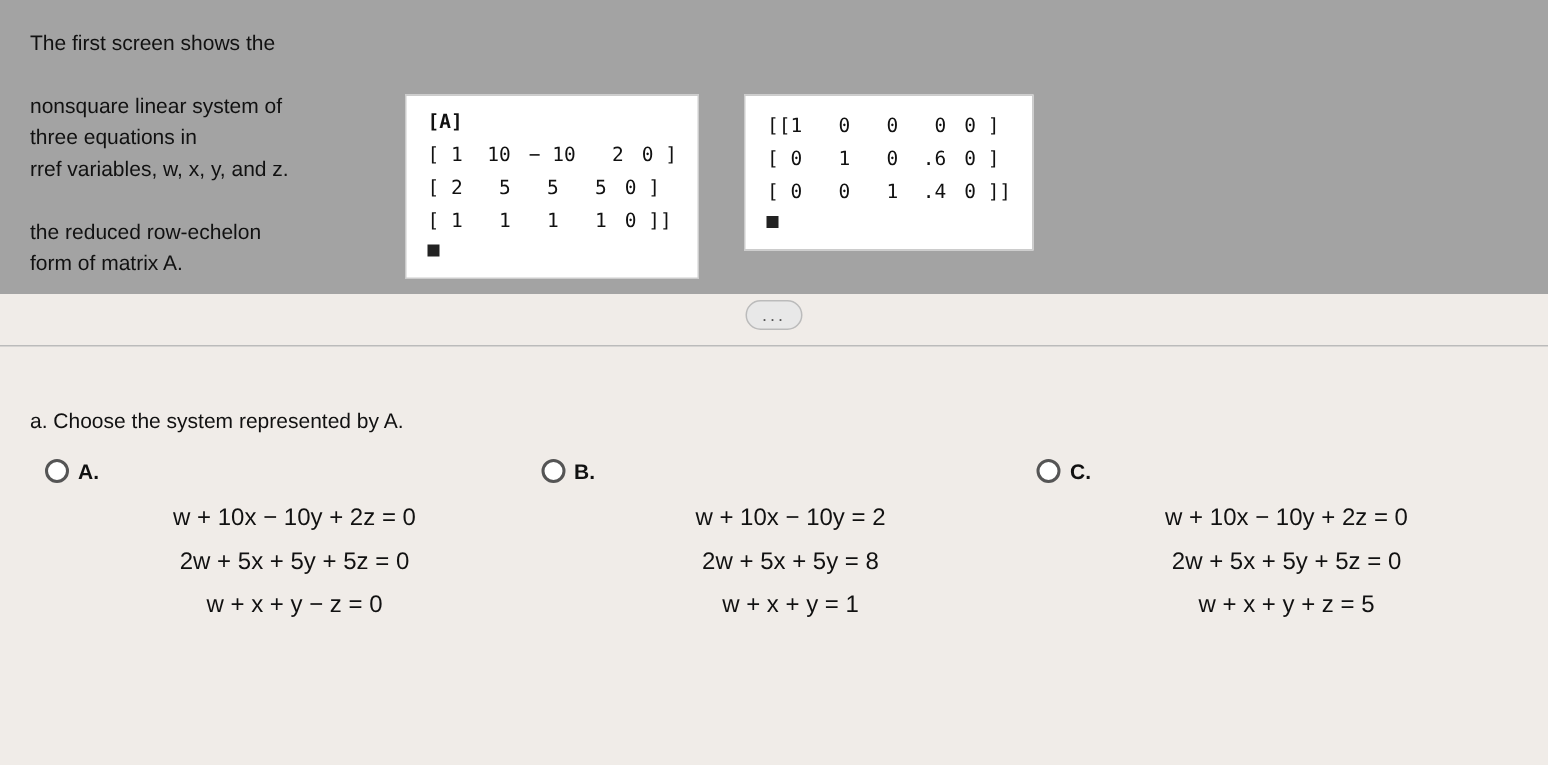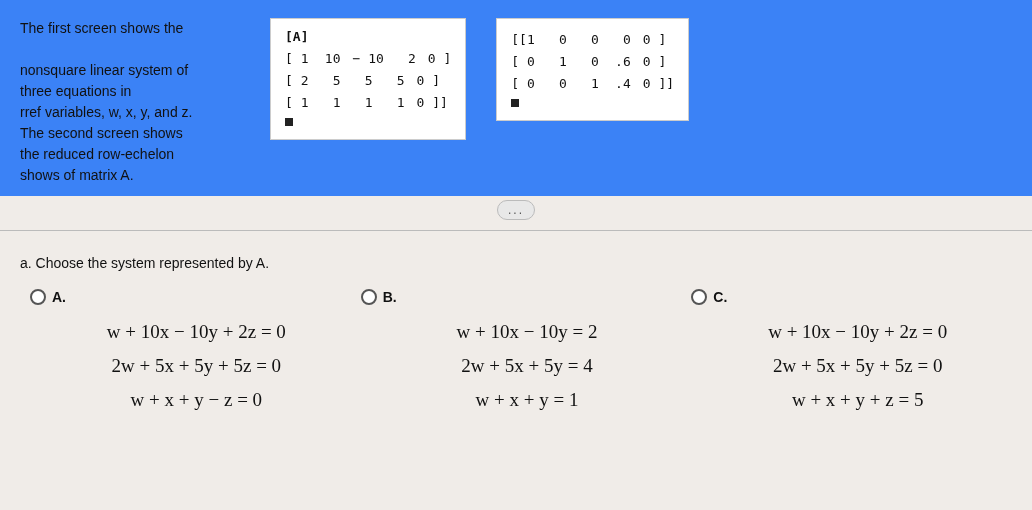--- a/index.html
+++ b/index.html
@@ -10,22 +10,22 @@
       color: #111;
       width: 1032px;
       min-height: 510px;
     }
 
     .top-section {
       display: flex;
       flex-direction: row;
       padding: 18px 20px 10px 20px;
       gap: 30px;
-      align-items: flex-start;
-      background: #3b82f6;
+      align-items: flex-end;
+      background: #a3a3a3;
     }
 
     .description-text {
       width: 220px;
       line-height: 1.5;
       font-size: 14px;
       flex-shrink: 0;
     }
 
     .matrices-container {
@@ -78,20 +78,21 @@
     }
 
     .bottom-section {
       padding: 8px 20px 20px 20px;
       background: #f0ece8;
     }
 
     .question-label {
       font-size: 14px;
       margin-bottom: 18px;
+      margin-top: 17px;
     }
 
     .options-row {
       display: flex;
       flex-direction: row;
       gap: 0;
       align-items: flex-start;
     }
 
     .option-col {
@@ -128,23 +129,22 @@
       display: flex;
       flex-direction: column;
       align-items: center;
       width: 100%;
       font-size: 14px;
       line-height: 1.8;
       padding-left: 22px;
     }
 
     .equation {
-      font-size: 19px;
+      font-size: 16px;
       white-space: nowrap;
-      font-family: Liberation Serif, serif;
     }
 
     .matrix-content {
       font-family: monospace;
       font-size: 13px;
       line-height: 1.7;
     }
 
     .m-row {
       display: flex;
@@ -169,23 +169,23 @@
 </head>
 <body>
 
 <div class="top-section">
   <div class="description-text">
     <span>The first screen shows the</span><br>
     <br>
     <span>nonsquare linear system of</span><br>
     <span>three equations in</span><br>
     <span>rref variables, w, x, y, and z.</span><br>
-    <span>The second screen shows</span><br>
+    <br>
     <span>the reduced row-echelon</span><br>
-    <span>shows of matrix A.</span>
+    <span>form of matrix A.</span>
   </div>
 
   <div class="matrices-container">
 
     <div class="matrix-box">
       <div class="matrix-label">[A]</div>
       <div class="matrix-content">
         <div class="m-row">
           <span class="m-cell">[ 1</span>
           <span class="m-cell">10</span>
@@ -263,21 +263,21 @@
       </div>
     </div>
 
     <div class="option-col">
       <div class="option-header">
         <div class="radio-circle"></div>
         <span>B.</span>
       </div>
       <div class="option-equations">
         <div class="equation">w + 10x − 10y = 2</div>
-        <div class="equation">2w + 5x + 5y = 4</div>
+        <div class="equation">2w + 5x + 5y = 8</div>
         <div class="equation">w + x + y = 1</div>
       </div>
     </div>
 
     <div class="option-col">
       <div class="option-header">
         <div class="radio-circle"></div>
         <span>C.</span>
       </div>
       <div class="option-equations">

